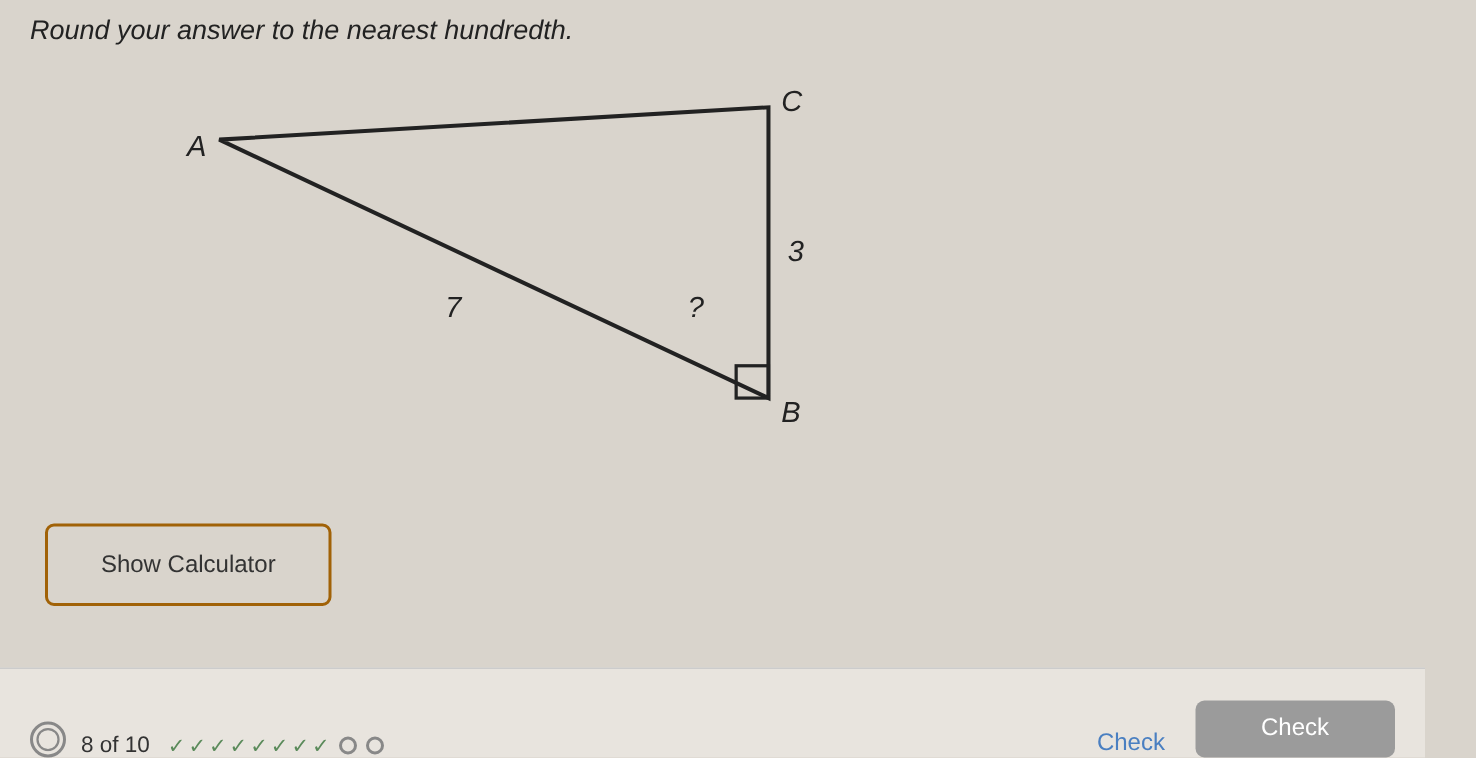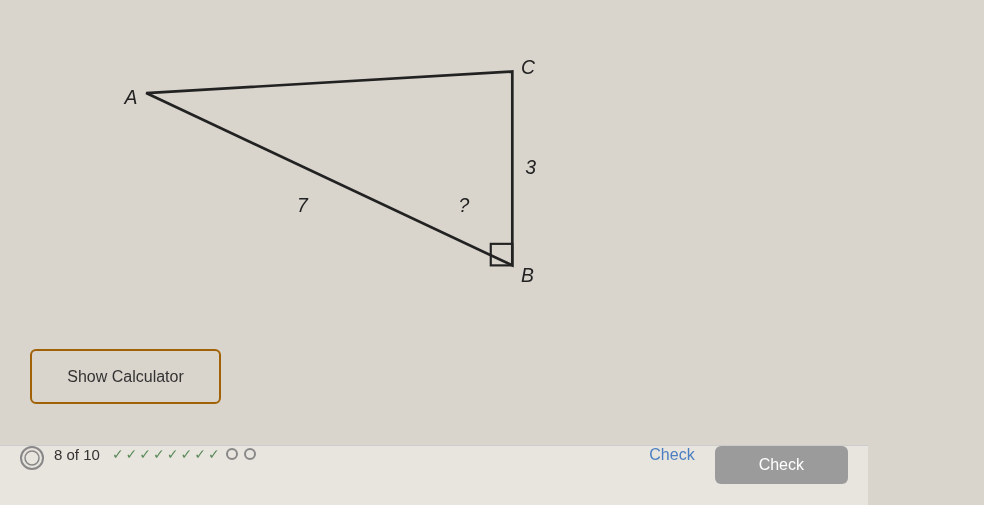--- a/index.html
+++ b/index.html
@@ -57,26 +57,26 @@
       cursor: pointer;
       display: flex;
       align-items: center;
       justify-content: center;
     }
 
     .bottom-bar {
       position: absolute;
       bottom: 0;
       left: 0;
-      width: 868px;
+      width: 950px;
       height: 60px;
       background-color: #e8e4de;
       border-top: 1px solid #ccc;
       display: flex;
-      align-items: flex-start;
+      align-items: flex-end;
       padding: 0 20px;
     }
 
     .progress-icon {
       width: 24px;
       height: 24px;
       border-radius: 50%;
       border: 2px solid #888;
       display: inline-flex;
       align-items: center;
@@ -137,20 +137,21 @@
       font-style: italic;
       fill: #222;
       font-family: Arial, sans-serif;
     }
   </style>
 </head>
 <body>
 
 <div class="main-container">
 
+  <div class="instruction-text">Round your answer to the nearest hundredth.</div>
 
   <div class="triangle-area">
     <svg class="triangle-svg" viewBox="0 0 420 260">
 
       <polygon points="30,40 370,20 370,200" fill="none" stroke="#222" stroke-width="2.5"></polygon>
 
       <rect x="350" y="180" width="20" height="20" fill="none" stroke="#222" stroke-width="2"></rect>
 
       <text x="10" y="50" class="label-text">A</text>
 

